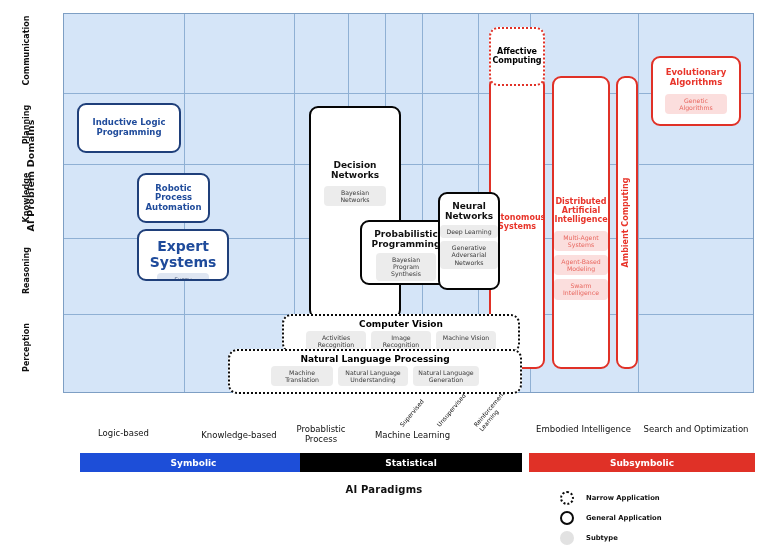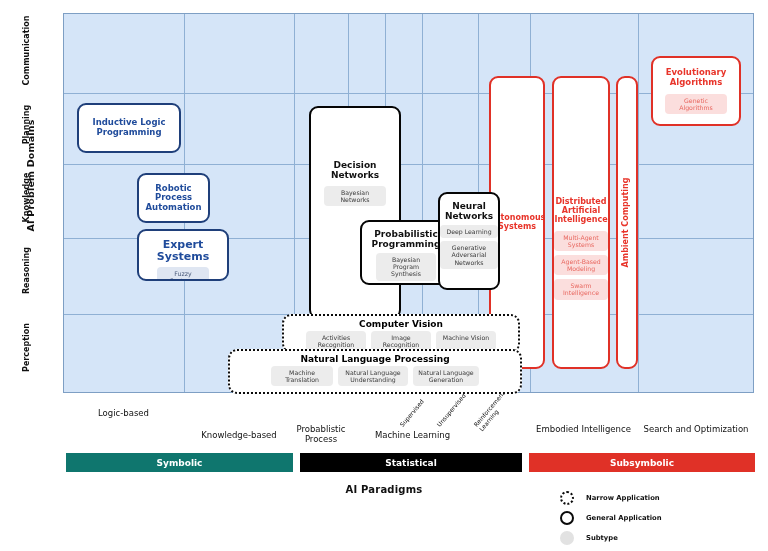--- a/index.html
+++ b/index.html
@@ -97,21 +97,21 @@
 
   <div class="gbox blue" style="left:13px;top:89px;width:104px;height:50px;justify-content:center;">
     <div class="ttl" style="font-size:8.5px;">Inductive Logic Programming</div>
   </div>
 
   <div class="gbox blue" style="left:73px;top:159px;width:73px;height:50px;justify-content:center;">
     <div class="ttl" style="font-size:8.5px;">Robotic Process Automation</div>
   </div>
 
   <div class="gbox blue" style="left:73px;top:215px;width:92px;height:52px;padding-top:8px;">
-    <div class="ttl" style="font-size:11px;">Expert Systems</div>
+    <div class="ttl" style="font-size:14px;">Expert Systems</div>
     <div class="sub" style="width:44px;">Fuzzy Systems</div>
   </div>
 
   <div class="gbox black" style="left:245px;top:92px;width:92px;height:213px;padding-top:52px;">
     <div class="ttl" style="font-size:9px;">Decision Networks</div>
     <div class="sub" style="width:54px;margin-top:6px;">Bayesian Networks</div>
   </div>
 
   <div class="gbox black" style="left:296px;top:206px;width:92px;height:65px;padding-top:7px;z-index:3;">
     <div class="ttl" style="font-size:9px;">Probabilistic Programming</div>
@@ -135,20 +135,23 @@
 
   <div class="gbox dot-b" style="left:164px;top:335px;width:294px;height:45px;padding-top:3px;z-index:6;">
     <div class="ttl" style="font-size:9px;">Natural Language Processing</div>
     <div style="display:flex;gap:5px;margin-top:2px;">
       <div class="sub" style="width:54px;margin-top:0;">Machine Translation</div>
       <div class="sub" style="width:62px;margin-top:0;">Natural Language Understanding</div>
       <div class="sub" style="width:58px;margin-top:0;">Natural Language Generation</div>
     </div>
   </div>
 
+  <div class="gbox dot-r" style="left:425px;top:13px;width:56px;height:59px;justify-content:center;z-index:7;">
+    <div class="ttl" style="font-size:8px;">Affective Computing</div>
+  </div>
 
   <div class="gbox red" style="left:425px;top:62px;width:56px;height:293px;justify-content:center;z-index:2;">
     <div class="ttl" style="font-size:8px;">Autonomous Systems</div>
   </div>
 
   <div class="gbox red" style="left:488px;top:62px;width:58px;height:293px;padding-top:120px;z-index:2;">
     <div class="ttl" style="font-size:8px;">Distributed Artificial Intelligence</div>
     <div class="sub" style="width:46px;margin-top:6px;">Multi-Agent Systems</div>
     <div class="sub" style="width:46px;margin-top:4px;">Agent-Based Modeling</div>
     <div class="sub" style="width:46px;margin-top:4px;">Swarm Intelligence</div>
@@ -162,28 +165,28 @@
     <div class="ttl" style="font-size:8.5px;">Evolutionary Algorithms</div>
     <div class="sub" style="width:54px;margin-top:7px;">Genetic Algorithms</div>
   </div>
 
 </div>
 
 <div class="mllab" style="left:399px;top:424px;">Supervised</div>
 <div class="mllab" style="left:436px;top:424px;">Unsupervised</div>
 <div class="mllab" style="left:473px;top:424px;width:46px;white-space:normal;">Reinforcement Learning</div>
 
-<div class="collab" style="left:63px;top:408px;width:121px;">Logic-based</div>
+<div class="collab" style="left:63px;top:428px;width:121px;">Logic-based</div>
 <div class="collab" style="left:184px;top:430px;width:110px;">Knowledge-based</div>
 <div class="collab" style="left:294px;top:424px;width:54px;">Probablistic Process</div>
 <div class="collab" style="left:348px;top:430px;width:129px;">Machine Learning</div>
 <div class="collab" style="left:529px;top:424px;width:109px;">Embodied Intelligence</div>
 <div class="collab" style="left:638px;top:424px;width:116px;">Search and Optimization</div>
 
-<div class="pbar" style="left:66px;top:453px;width:227px;background:#0f766e;">
+<div class="pbar" style="left:80px;top:453px;width:227px;background:#1d4ed8;">
   <span>Symbolic</span>
 </div>
 <div class="pbar" style="left:300px;top:453px;width:222px;background:#000000;">
   <span>Statistical</span>
 </div>
 <div class="pbar" style="left:529px;top:453px;width:226px;background:#e03127;">
   <span>Subsymbolic</span>
 </div>
 
 <div class="abs" id="x-axis-title">AI Paradigms</div>

